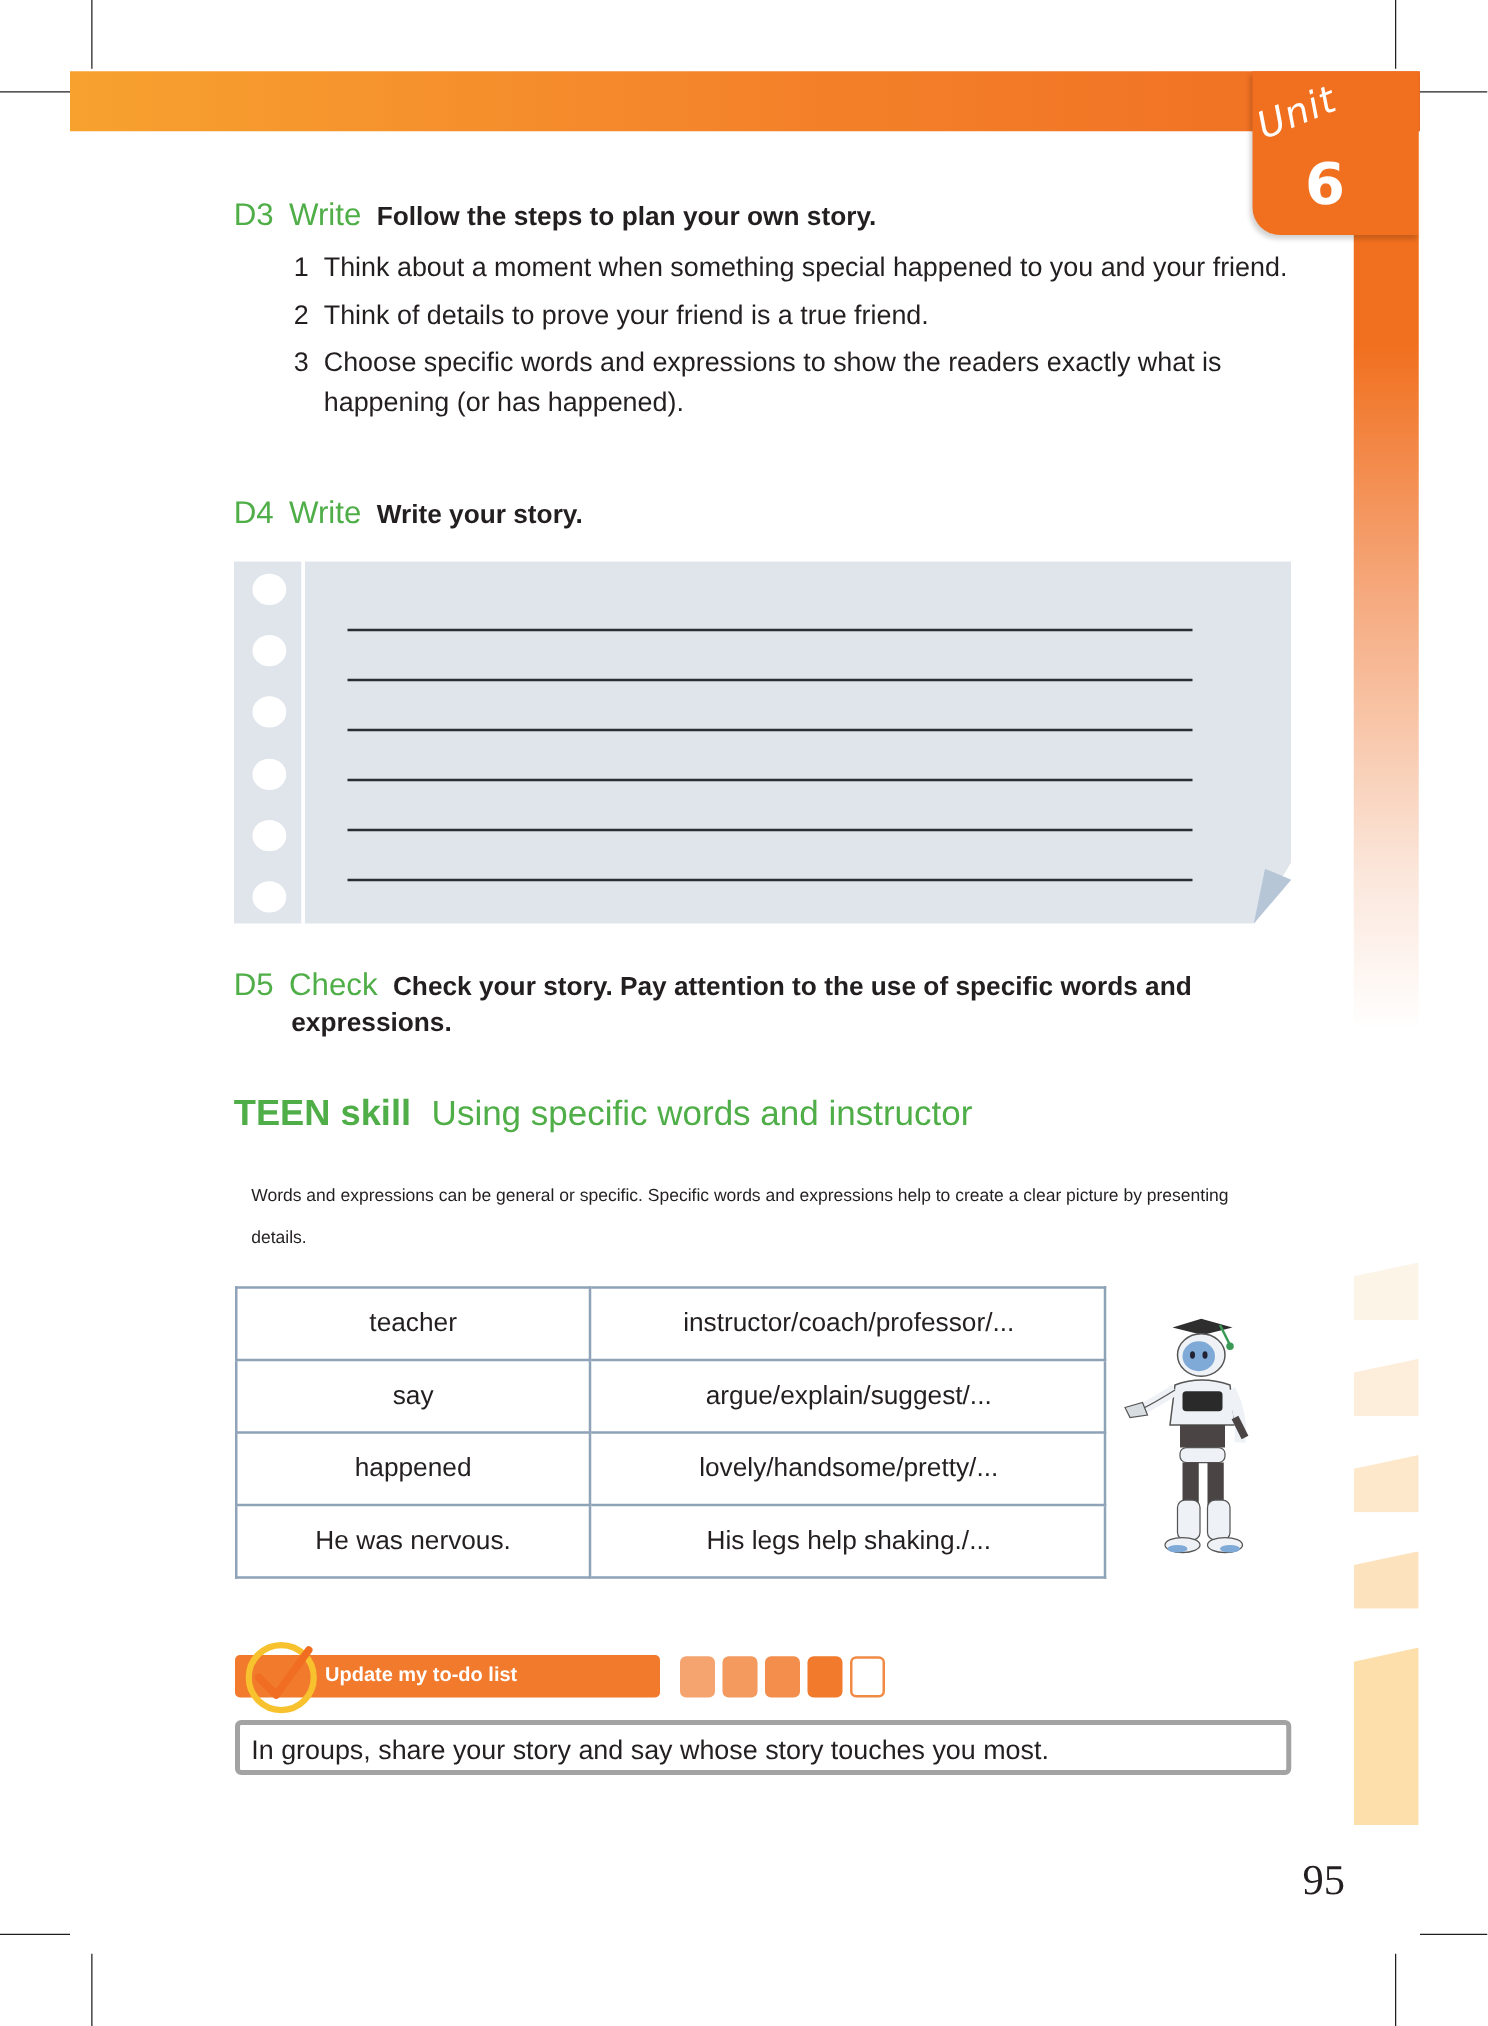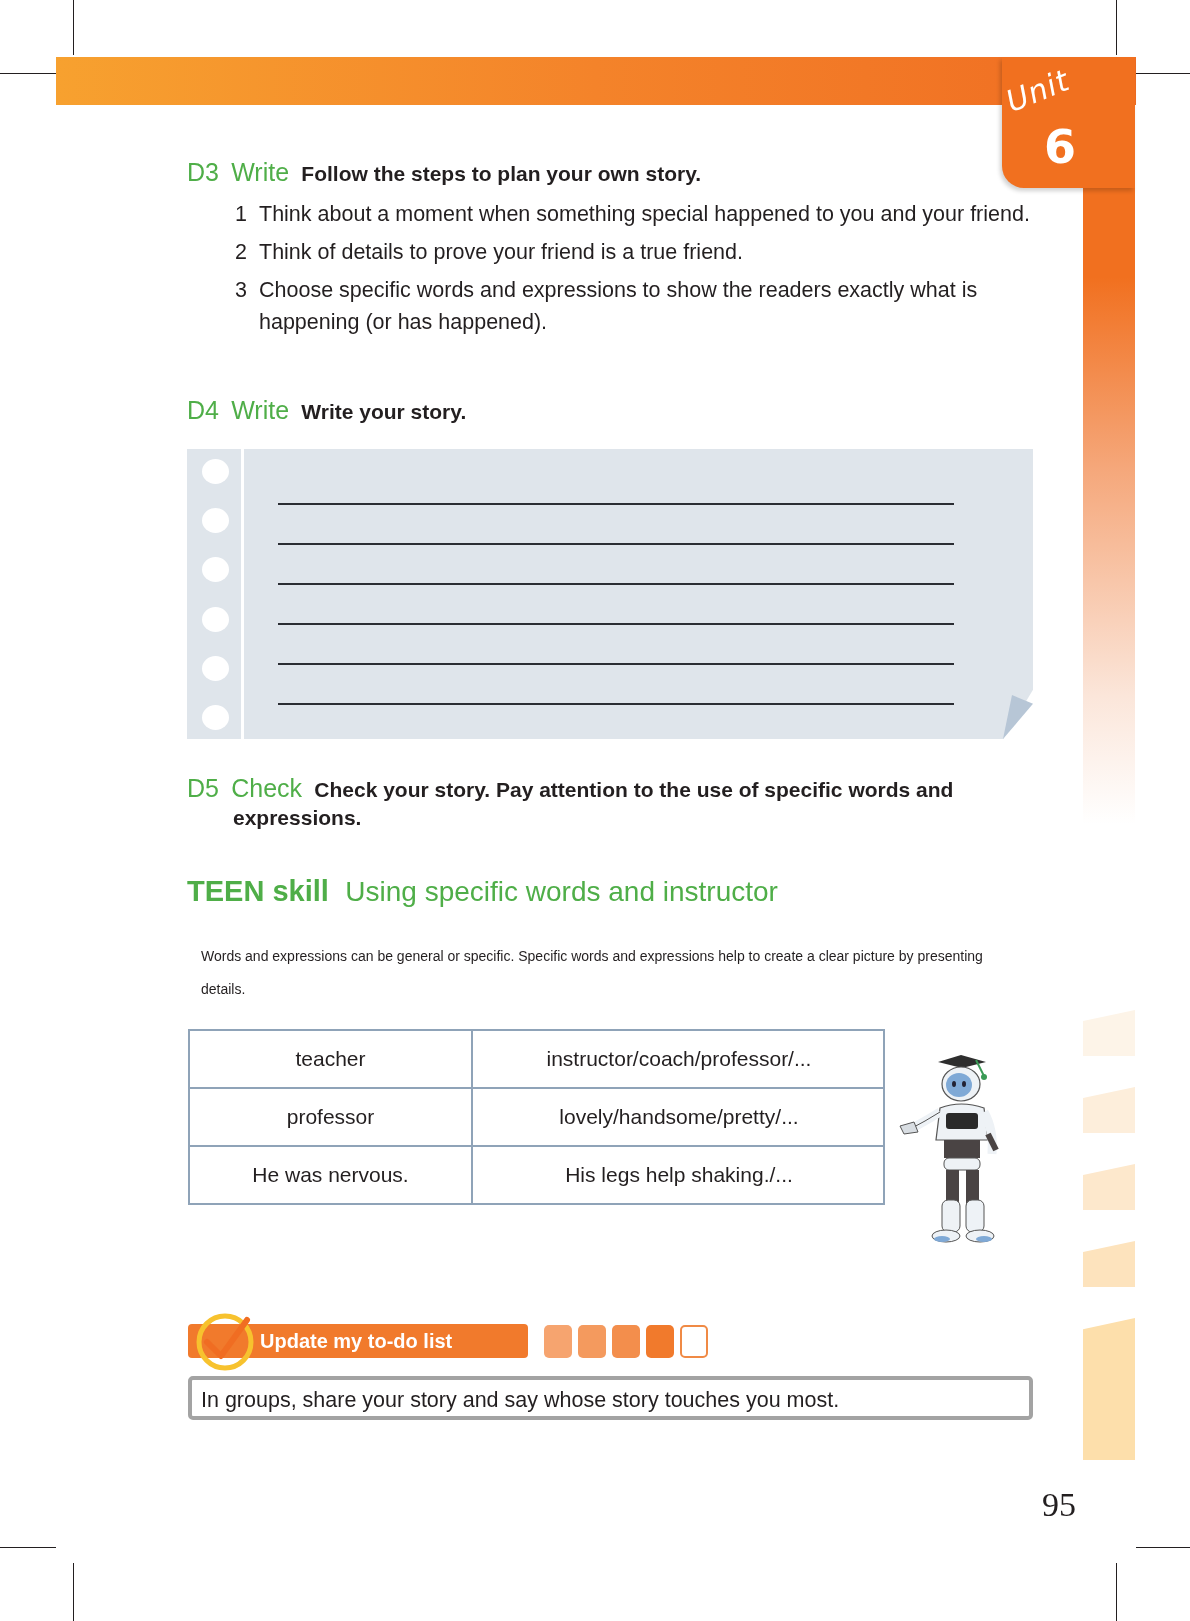--- a/index.html
+++ b/index.html
@@ -70,21 +70,21 @@
   table.words td { border: 2px solid #8fa3b8; height: 58px; }
   table.words td.gen { width: 283px; text-align: center; }
   table.words td.spec { padding-left: 2px; text-align: center; }
 
   .robot { position: absolute; left: 896px; top: 1050px; width: 130px; height: 200px; }
 
   .todo-bar {
     position: absolute; left: 188px; top: 1324px; width: 340px; height: 34px;
     background: #f17a2c; border-radius: 4px;
   }
-  .todo-label { position: absolute; left: 260px; top: 1325px; color: #ffffff; font-weight: bold; font-size: 20px; line-height: 32px; }
+  .todo-label { position: absolute; left: 260px; top: 1325px; color: #ffffff; font-weight: bold; font-size: 16px; line-height: 32px; }
   .todo-check { position: absolute; left: 195px; top: 1310px; width: 62px; height: 62px; }
   .prog-box { position: absolute; top: 1325px; width: 28px; height: 33px; border-radius: 5px; }
   .todo-box {
     position: absolute; left: 188px; top: 1376px; width: 845px; height: 44px;
     border: 4px solid #a3a3a3; border-radius: 5px; background: #fff;
     font-size: 21.5px; line-height: 40px; padding-left: 9px;
   }
   .page-num { position: absolute; left: 1042px; top: 1486px; font-family: "Liberation Serif", serif; font-size: 34px; }
 </style>
 </head>
@@ -167,21 +167,25 @@
 </div>
 <div class="paragraph">Words and expressions can be general or specific. Specific words and expressions help to create a clear picture by presenting details.</div>
 
 <table class="words">
   <tbody>
       <tr>
     <td class="gen">teacher</td>
     <td class="spec">instructor/coach/professor/...</td>
   </tr>
   <tr>
-    <td class="gen">professor</td>
+    <td class="gen">say</td>
+    <td class="spec">argue/explain/suggest/...</td>
+  </tr>
+  <tr>
+    <td class="gen">happened</td>
     <td class="spec">lovely/handsome/pretty/...</td>
   </tr>
   <tr>
     <td class="gen">He was nervous.</td>
     <td class="spec">His legs help shaking./...</td>
   </tr>
 </tbody>
   </table>
 
 <svg class="robot" viewBox="0 0 130 200">

